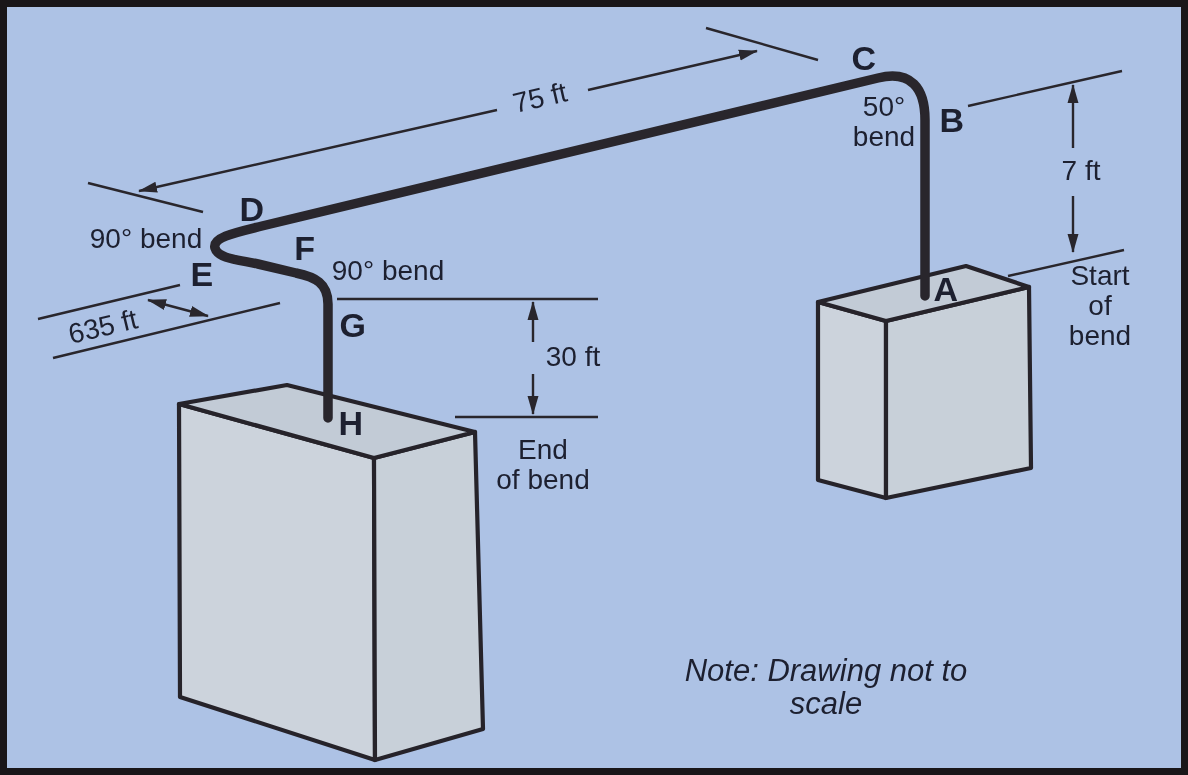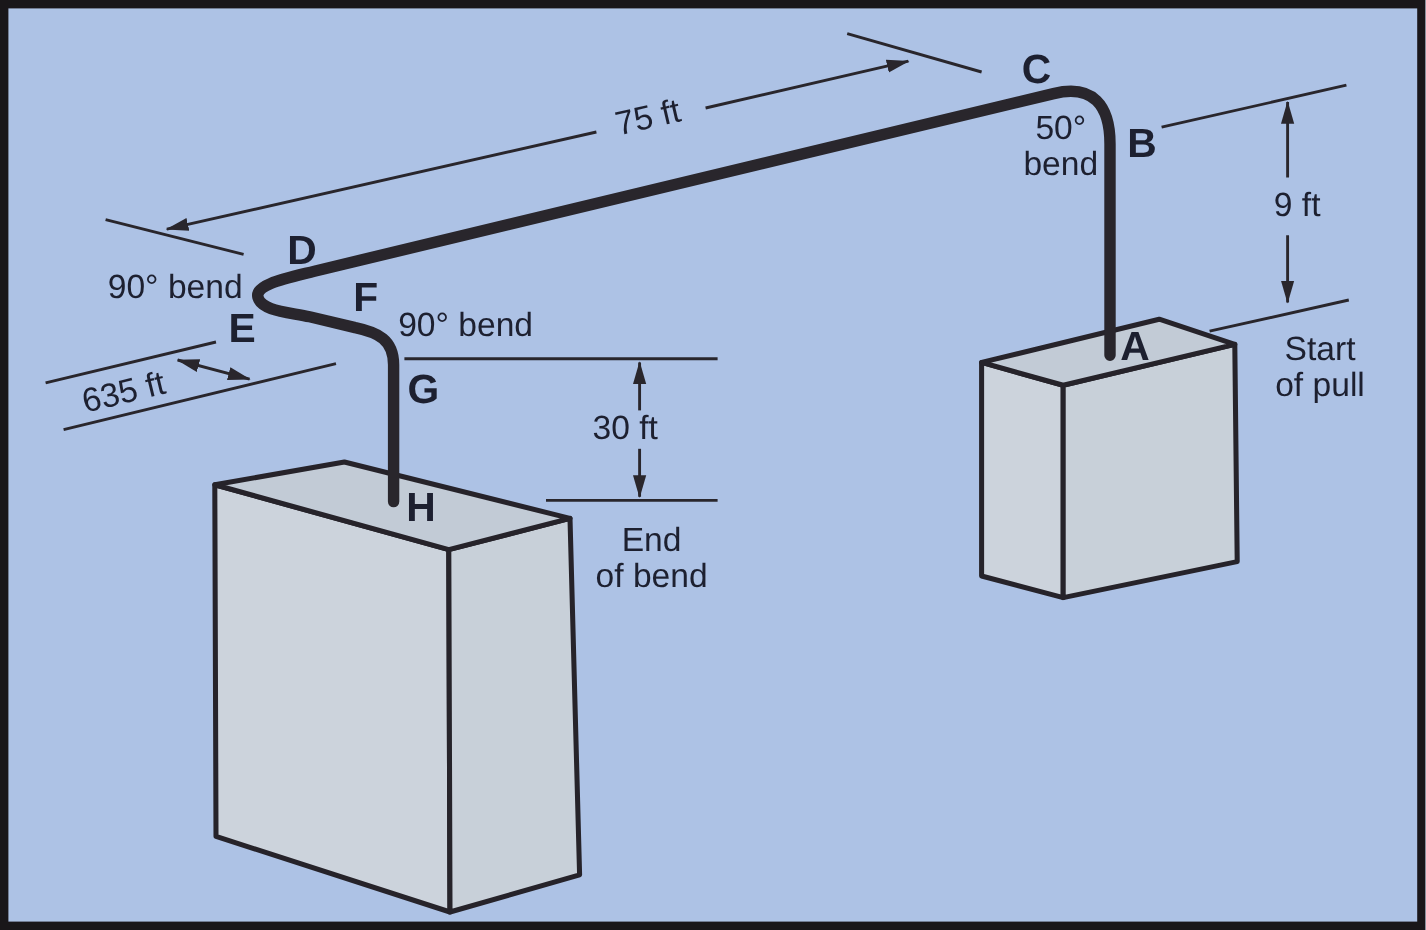--- a/index.html
+++ b/index.html
@@ -31,21 +31,21 @@
   .p-d{left:252px;top:209px;}
   .p-e{left:202px;top:274px;}
   .p-f{left:305px;top:248px;}
   .p-g{left:353px;top:325px;}
   .p-h{left:351px;top:423px;}
   .p-bend-c{left:884px;top:122px;}
   .p-bend-de{left:146px;top:239px;}
   .p-bend-fg{left:388px;top:271px;}
   .p-d75{left:540px;top:98px;}
   .p-d10{left:1081px;top:171px;}
-  .p-d30{left:521px;top:357px;text-align:center;}
+  .p-d30{left:573px;top:357px;text-align:center;}
   .p-d635{left:103px;top:327px;}
   .p-start{left:1100px;top:306px;}
   .p-end{left:543px;top:465px;}
   .p-note{left:826px;top:687px;}
 </style>
 </head>
 <body>
 
 <div class="stage">
   <svg width="1188" height="775" viewBox="0 0 1188 775">
@@ -110,22 +110,23 @@
   <div class="lbl pt p-f">F</div>
   <div class="lbl pt p-g">G</div>
   <div class="lbl pt p-h">H</div>
 
   <div class="lbl p-bend-c">50°
 bend</div>
   <div class="lbl p-bend-de">90° bend</div>
   <div class="lbl p-bend-fg">90° bend</div>
 
   <div class="lbl rot75 p-d75">75 ft</div>
-  <div class="lbl p-d10">9 ft</div>
+  <div class="lbl p-d10">7 ft</div>
   <div class="lbl p-d30">30 ft</div>
   <div class="lbl rot635 p-d635">635 ft</div>
 
   <div class="lbl p-start">Start
-of pull</div>
+of bend</div>
   <div class="lbl p-end">End
 of bend</div>
 
+  <div class="lbl note p-note">Note: Drawing not to scale</div>
 </div>
 
 </body></html>

